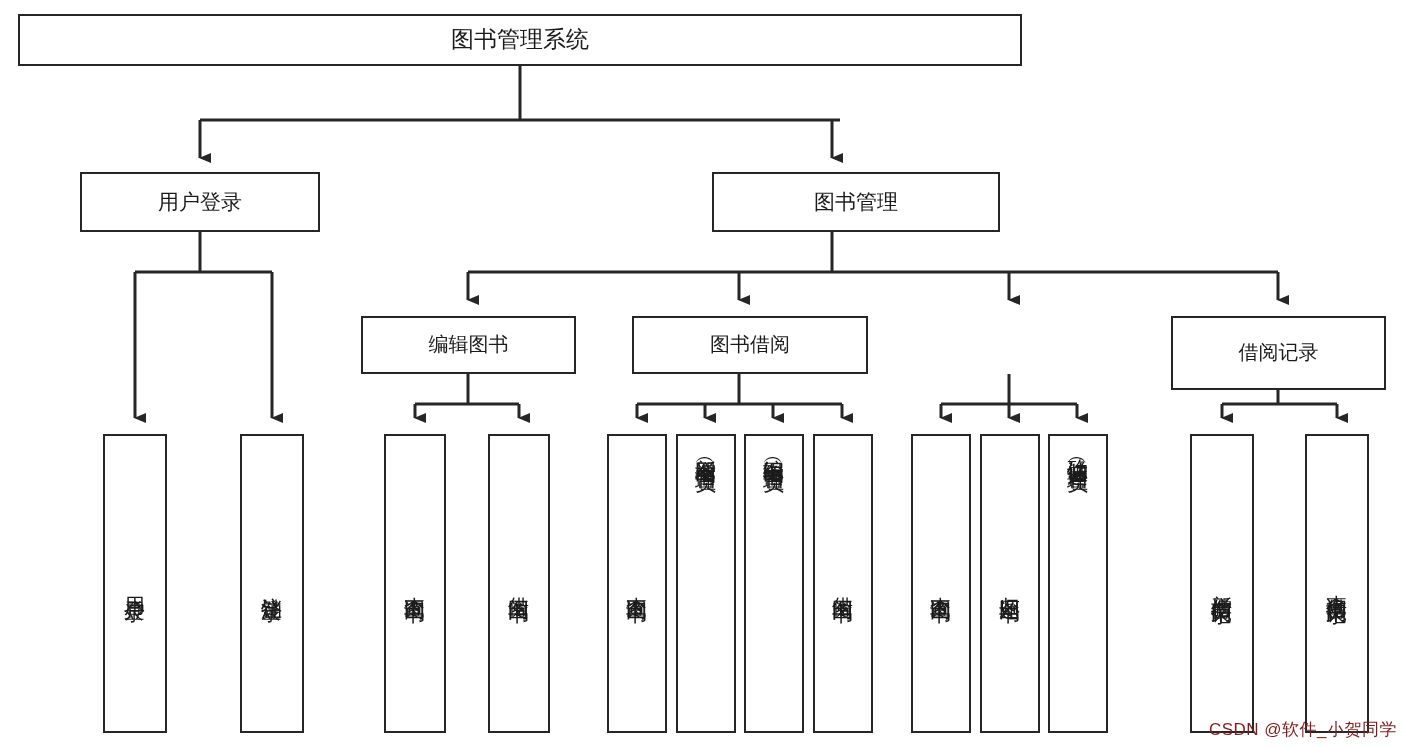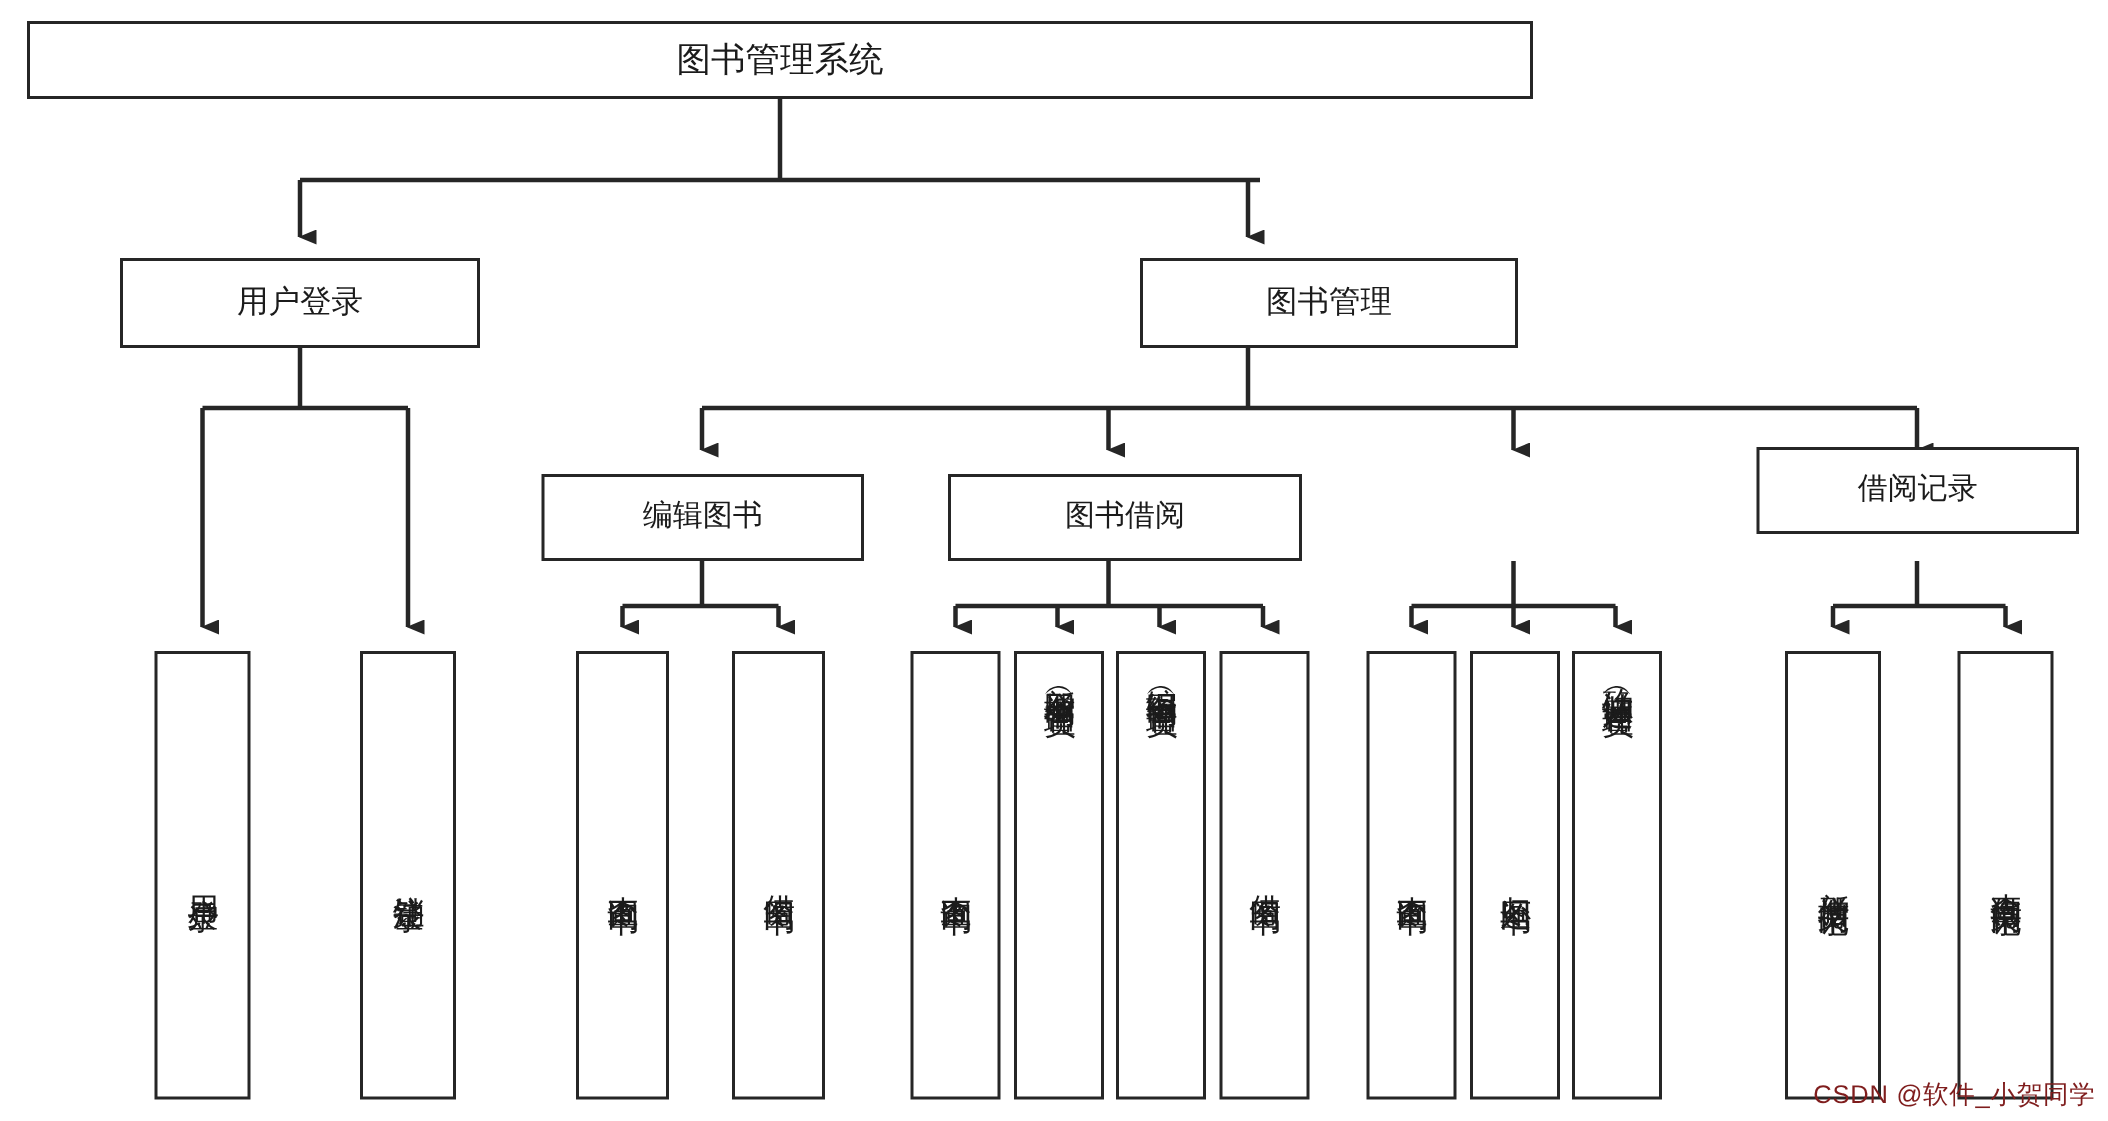--- a/index.html
+++ b/index.html
@@ -134,34 +134,34 @@
   </svg>
 
   <div class="node root" style="left:18px; top:14px; width:1004px; height:52px;">
     <span class="label">图书管理系统</span>
   </div>
 
   <div class="node level1" style="left:80px; top:172px; width:240px; height:60px;">
     <span class="label">用户登录</span>
   </div>
 
-  <div class="node level1" style="left:712px; top:172px; width:252px; height:60px;margin-left:48px;">
+  <div class="node level1" style="left:712px; top:172px; width:288px; height:60px;">
     <span class="label">图书管理</span>
   </div>
 
   <div class="node level2" style="left:361px; top:316px; width:215px; height:58px;">
     <span class="label">编辑图书</span>
   </div>
 
   <div class="node level2" style="left:632px; top:316px; width:236px; height:58px;">
     <span class="label">图书借阅</span>
   </div>
 
 
-  <div class="node level2" style="left:1171px; top:298px; width:215px; height:58px;">
+  <div class="node level2" style="left:1171px; top:316px; width:215px; height:74px;">
     <span class="label">借阅记录</span>
   </div>
 
   <div class="node leaf" style="left:103px; top:434px; width:64px; height:299px;">
     <span class="label">用户登录</span>
   </div>
 
   <div class="node leaf" style="left:240px; top:434px; width:64px; height:299px;">
     <span class="label">注销登录</span>
   </div>

